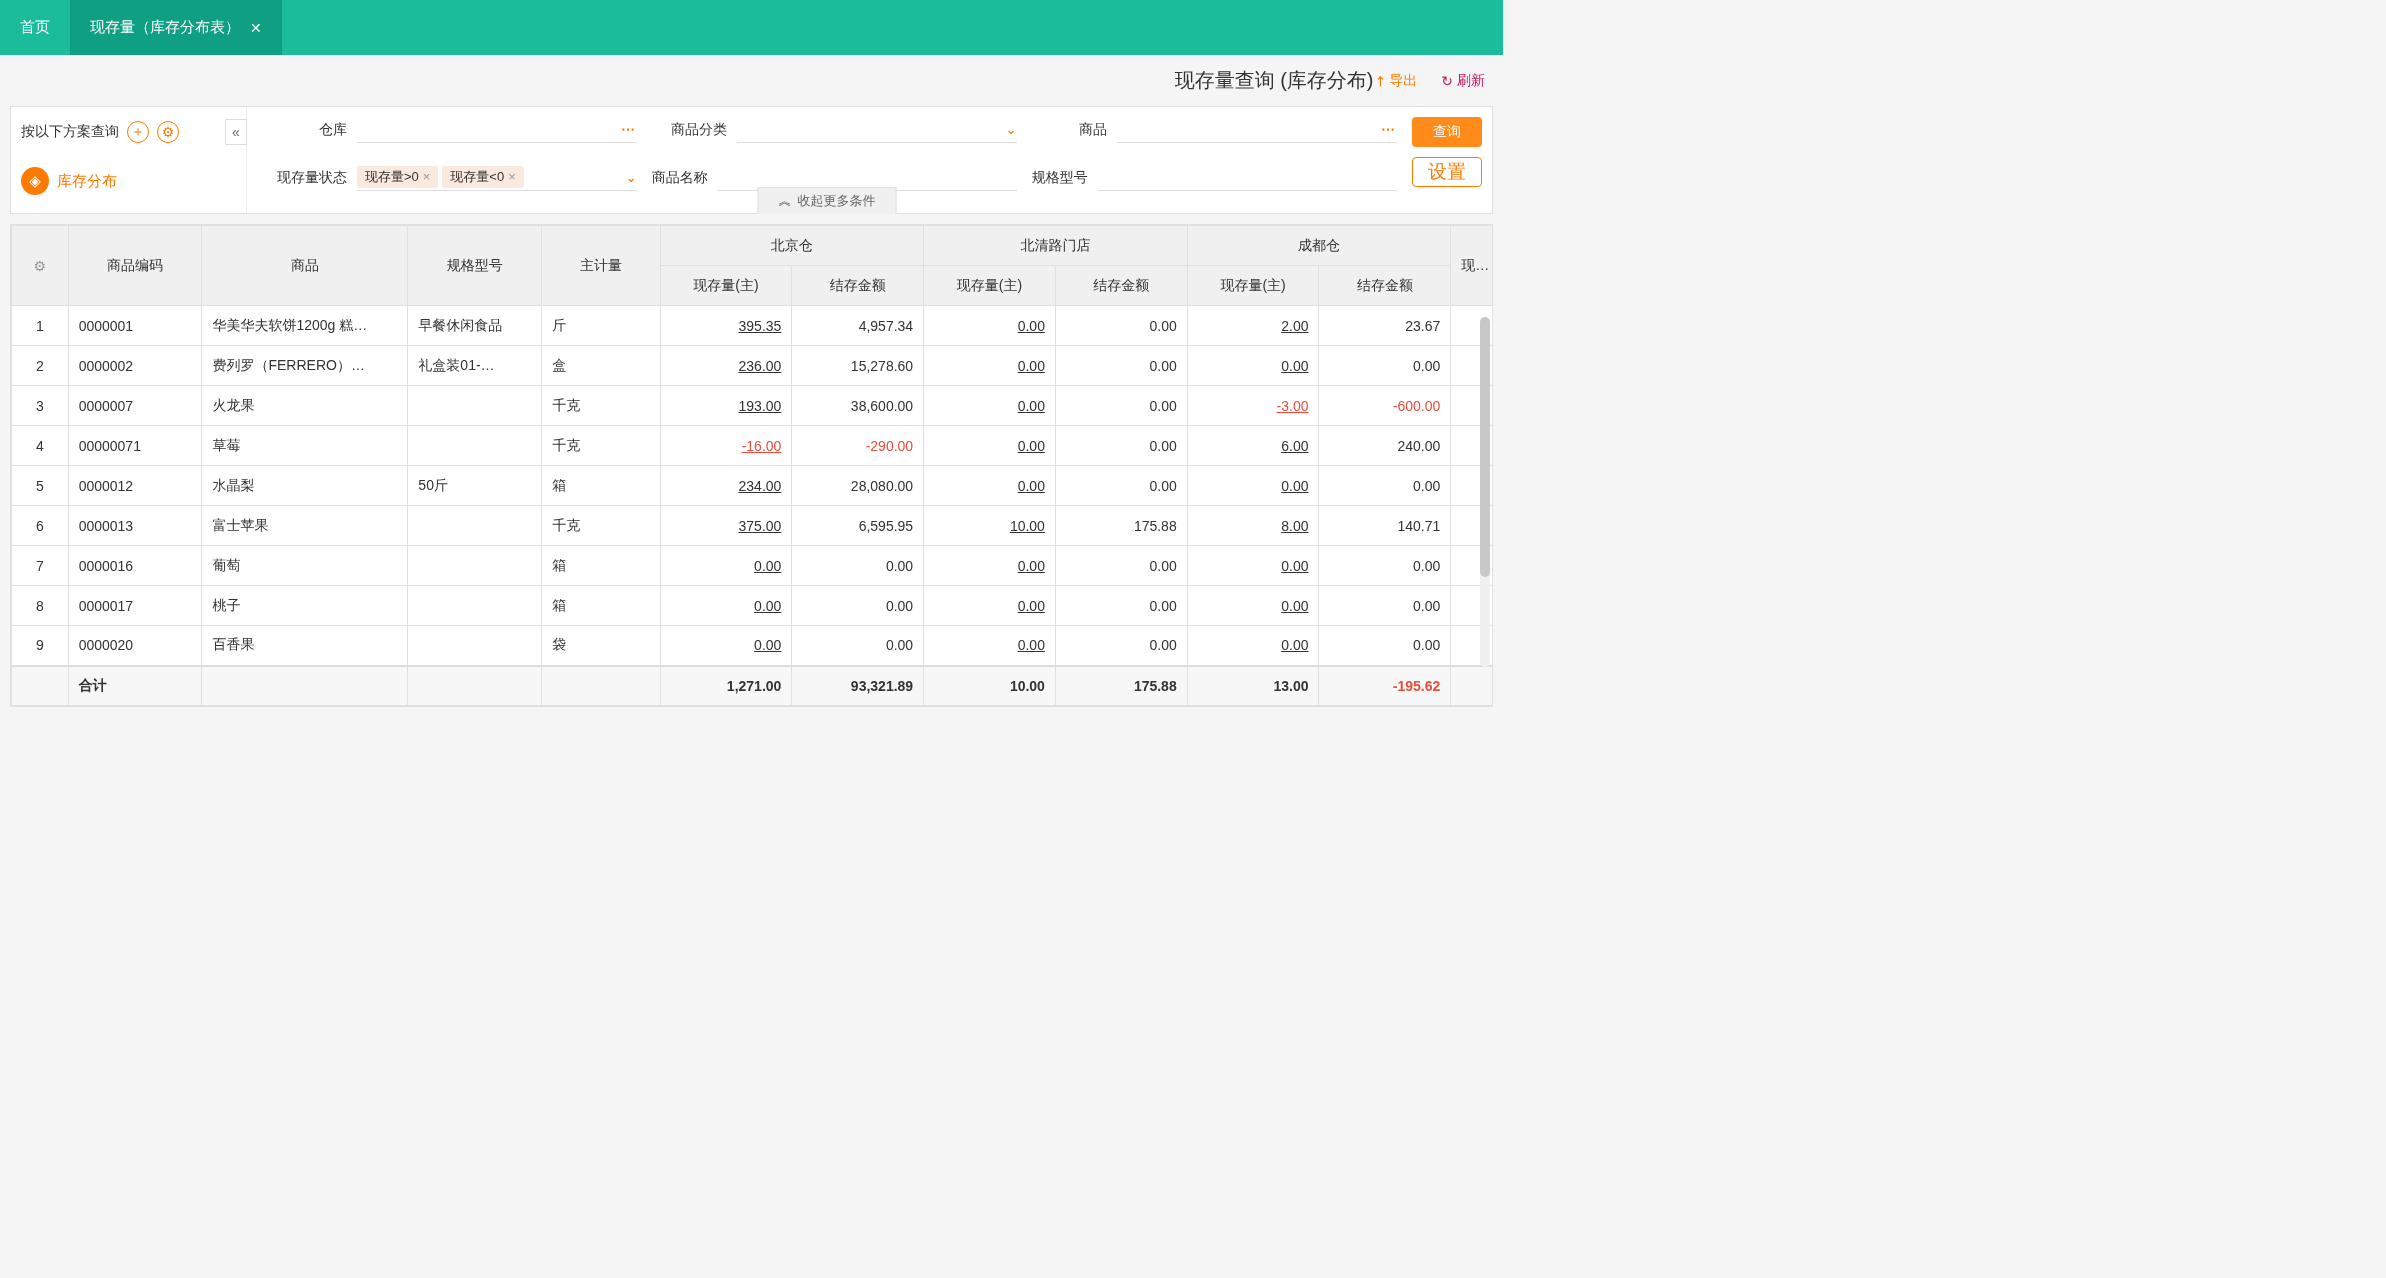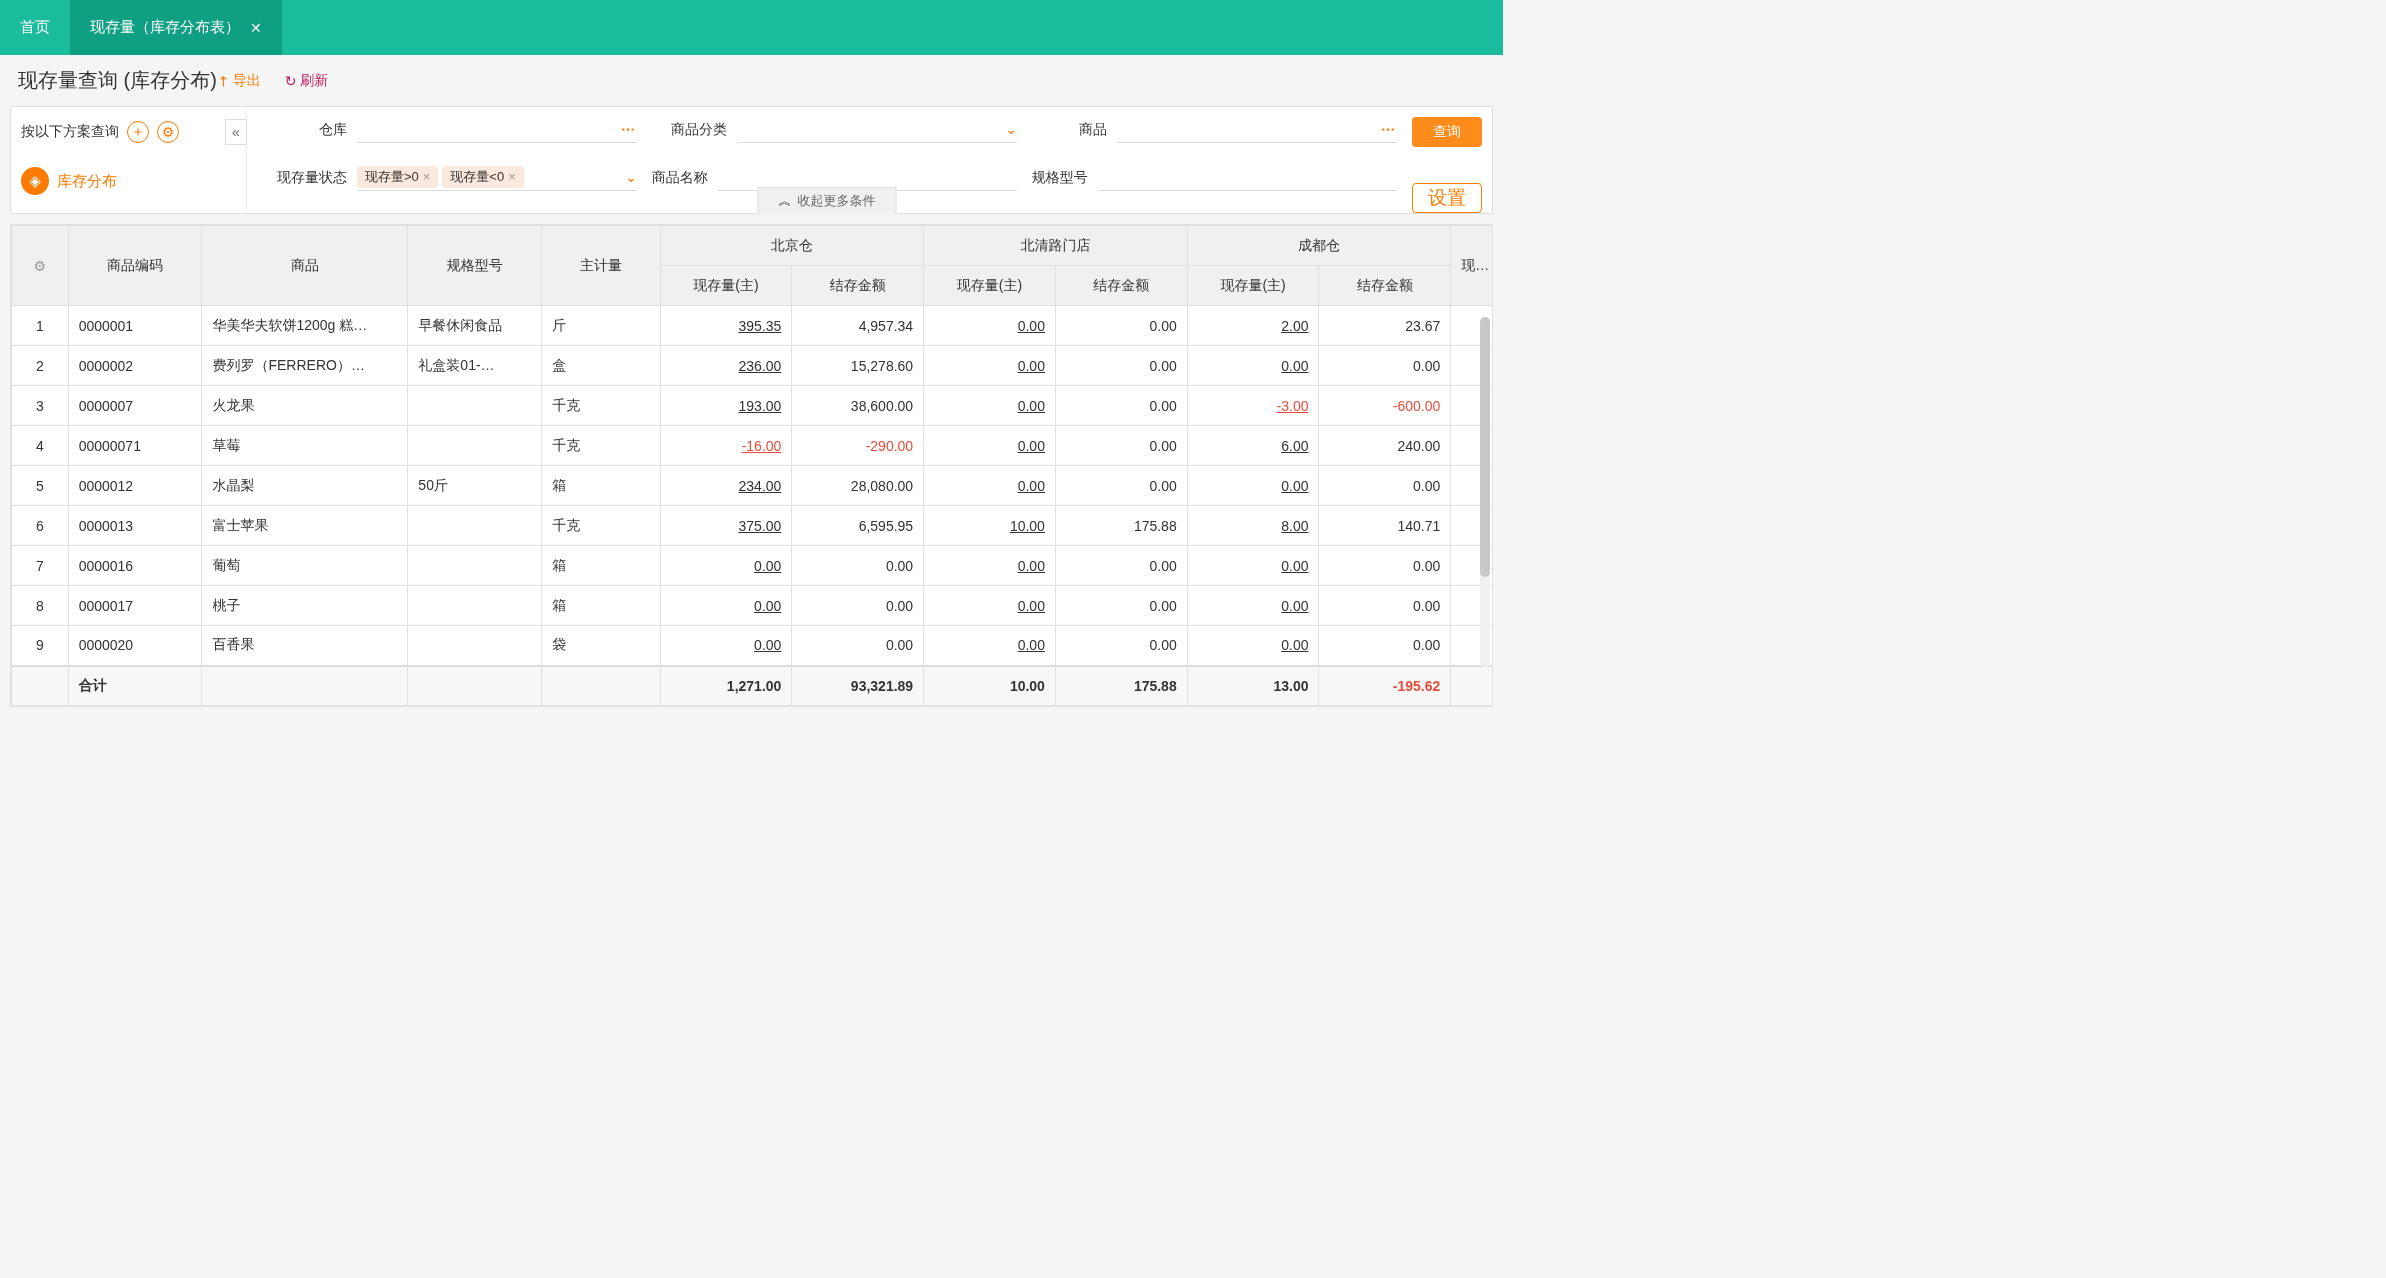--- a/index.html
+++ b/index.html
@@ -5,21 +5,21 @@
   * { box-sizing: border-box; margin: 0; padding: 0; }
   body { font-family: "Microsoft YaHei", "PingFang SC", Arial, sans-serif; font-size: 14px; color: #333; background: #f5f5f5; width: 1503px; }
   
   
   .top-tabs { display: flex; background: #1abc9c; height: 55px; }
   .tab { display: flex; align-items: center; padding: 0 20px; color: #fff; cursor: pointer; font-size: 15px; }
   .tab.active { background: #0f9f82; }
   .tab .close { margin-left: 10px; font-size: 14px; }
   
   
-  .page-header { display: flex; justify-content: flex-start; align-items: center; padding: 12px 18px; background: #f5f5f5; }
+  .page-header { display: flex; justify-content: flex-end; align-items: center; padding: 12px 18px; background: #f5f5f5; }
   .page-title { font-size: 20px; color: #333; }
   .header-actions { display: flex; gap: 24px; }
   .header-action { display: flex; align-items: center; gap: 4px; cursor: pointer; color: #333; }
   .header-action.export { color: #ff7a00; }
   .header-action.refresh { color: #be185d; }
   .export-icon::before { content: "↗"; display: inline-block; transform: rotate(-45deg); }
   .refresh-icon::before { content: "↻"; }
   
   
   .panel { background: #fff; margin: 0 10px 10px 10px; border: 1px solid #e0e0e0; display: flex; }
@@ -35,21 +35,21 @@
   .filter-row { display:flex; align-items:center; margin-bottom: 22px; }
   .filter-group { display:flex; align-items:center; width: 380px; }
   .filter-label { width: 100px; text-align:right; padding-right: 10px; color:#333;}
   .filter-input { flex:1; border:none; border-bottom:1px solid #ddd; height: 26px; position:relative; display:flex; align-items:center; gap:4px; padding-bottom:2px;}
   .dots { color:#ff7a00; font-weight:bold; letter-spacing:2px; margin-left:auto; cursor:pointer;}
   .chev { color:#ff7a00; margin-left:auto; cursor:pointer;}
   .tag { background:#fbe9dd; color:#333; border-radius:3px; padding:2px 8px; font-size:13px; display:flex; align-items:center; gap:4px;}
   .tag .x { color:#999; cursor:pointer;}
   .text-input { border:none; border-bottom:1px solid #ddd; width:100%; outline:none; height:26px;}
   
-  .right-btns { width: 90px; padding: 10px 10px 0 0; display:flex; flex-direction:column; gap:10px; align-items:flex-end;justify-content:space-between;}
+  .right-btns { width: 90px; padding: 10px 10px 0 0; display:flex; flex-direction:column; gap:10px; align-items:flex-end;}
   .btn-primary { background:#ff8c1a; color:#fff; border:none; border-radius:4px; width:70px; height:30px; cursor:pointer; font-size:14px;}
   .btn-outline { background:#fff; color:#ff7a00; border:1px solid #ff7a00; border-radius:4px; width:70px; height:30px; cursor:pointer; font-size:19px;}
   
   .collapse-more { position:absolute; left:50%; transform:translateX(-50%); bottom:-1px; background:#f0f0f0; border:1px solid #e0e0e0; border-bottom:none; padding:4px 20px; font-size:13px; color:#666; cursor:pointer; display:flex; align-items:center; gap:6px;}
   
   
   .table-wrap { margin: 0 10px; background:#fff; border:1px solid #e0e0e0; overflow:hidden; position:relative;}
   table { border-collapse: collapse; width: 100%; table-layout:fixed;}
   th, td { border: 1px solid #e0e0e0; padding: 0 10px; height: 40px; text-align:left; overflow:hidden; white-space:nowrap; text-overflow:ellipsis; font-size:14px;}
   thead th { background:#f0f0f0; text-align:center; font-weight:normal;}

